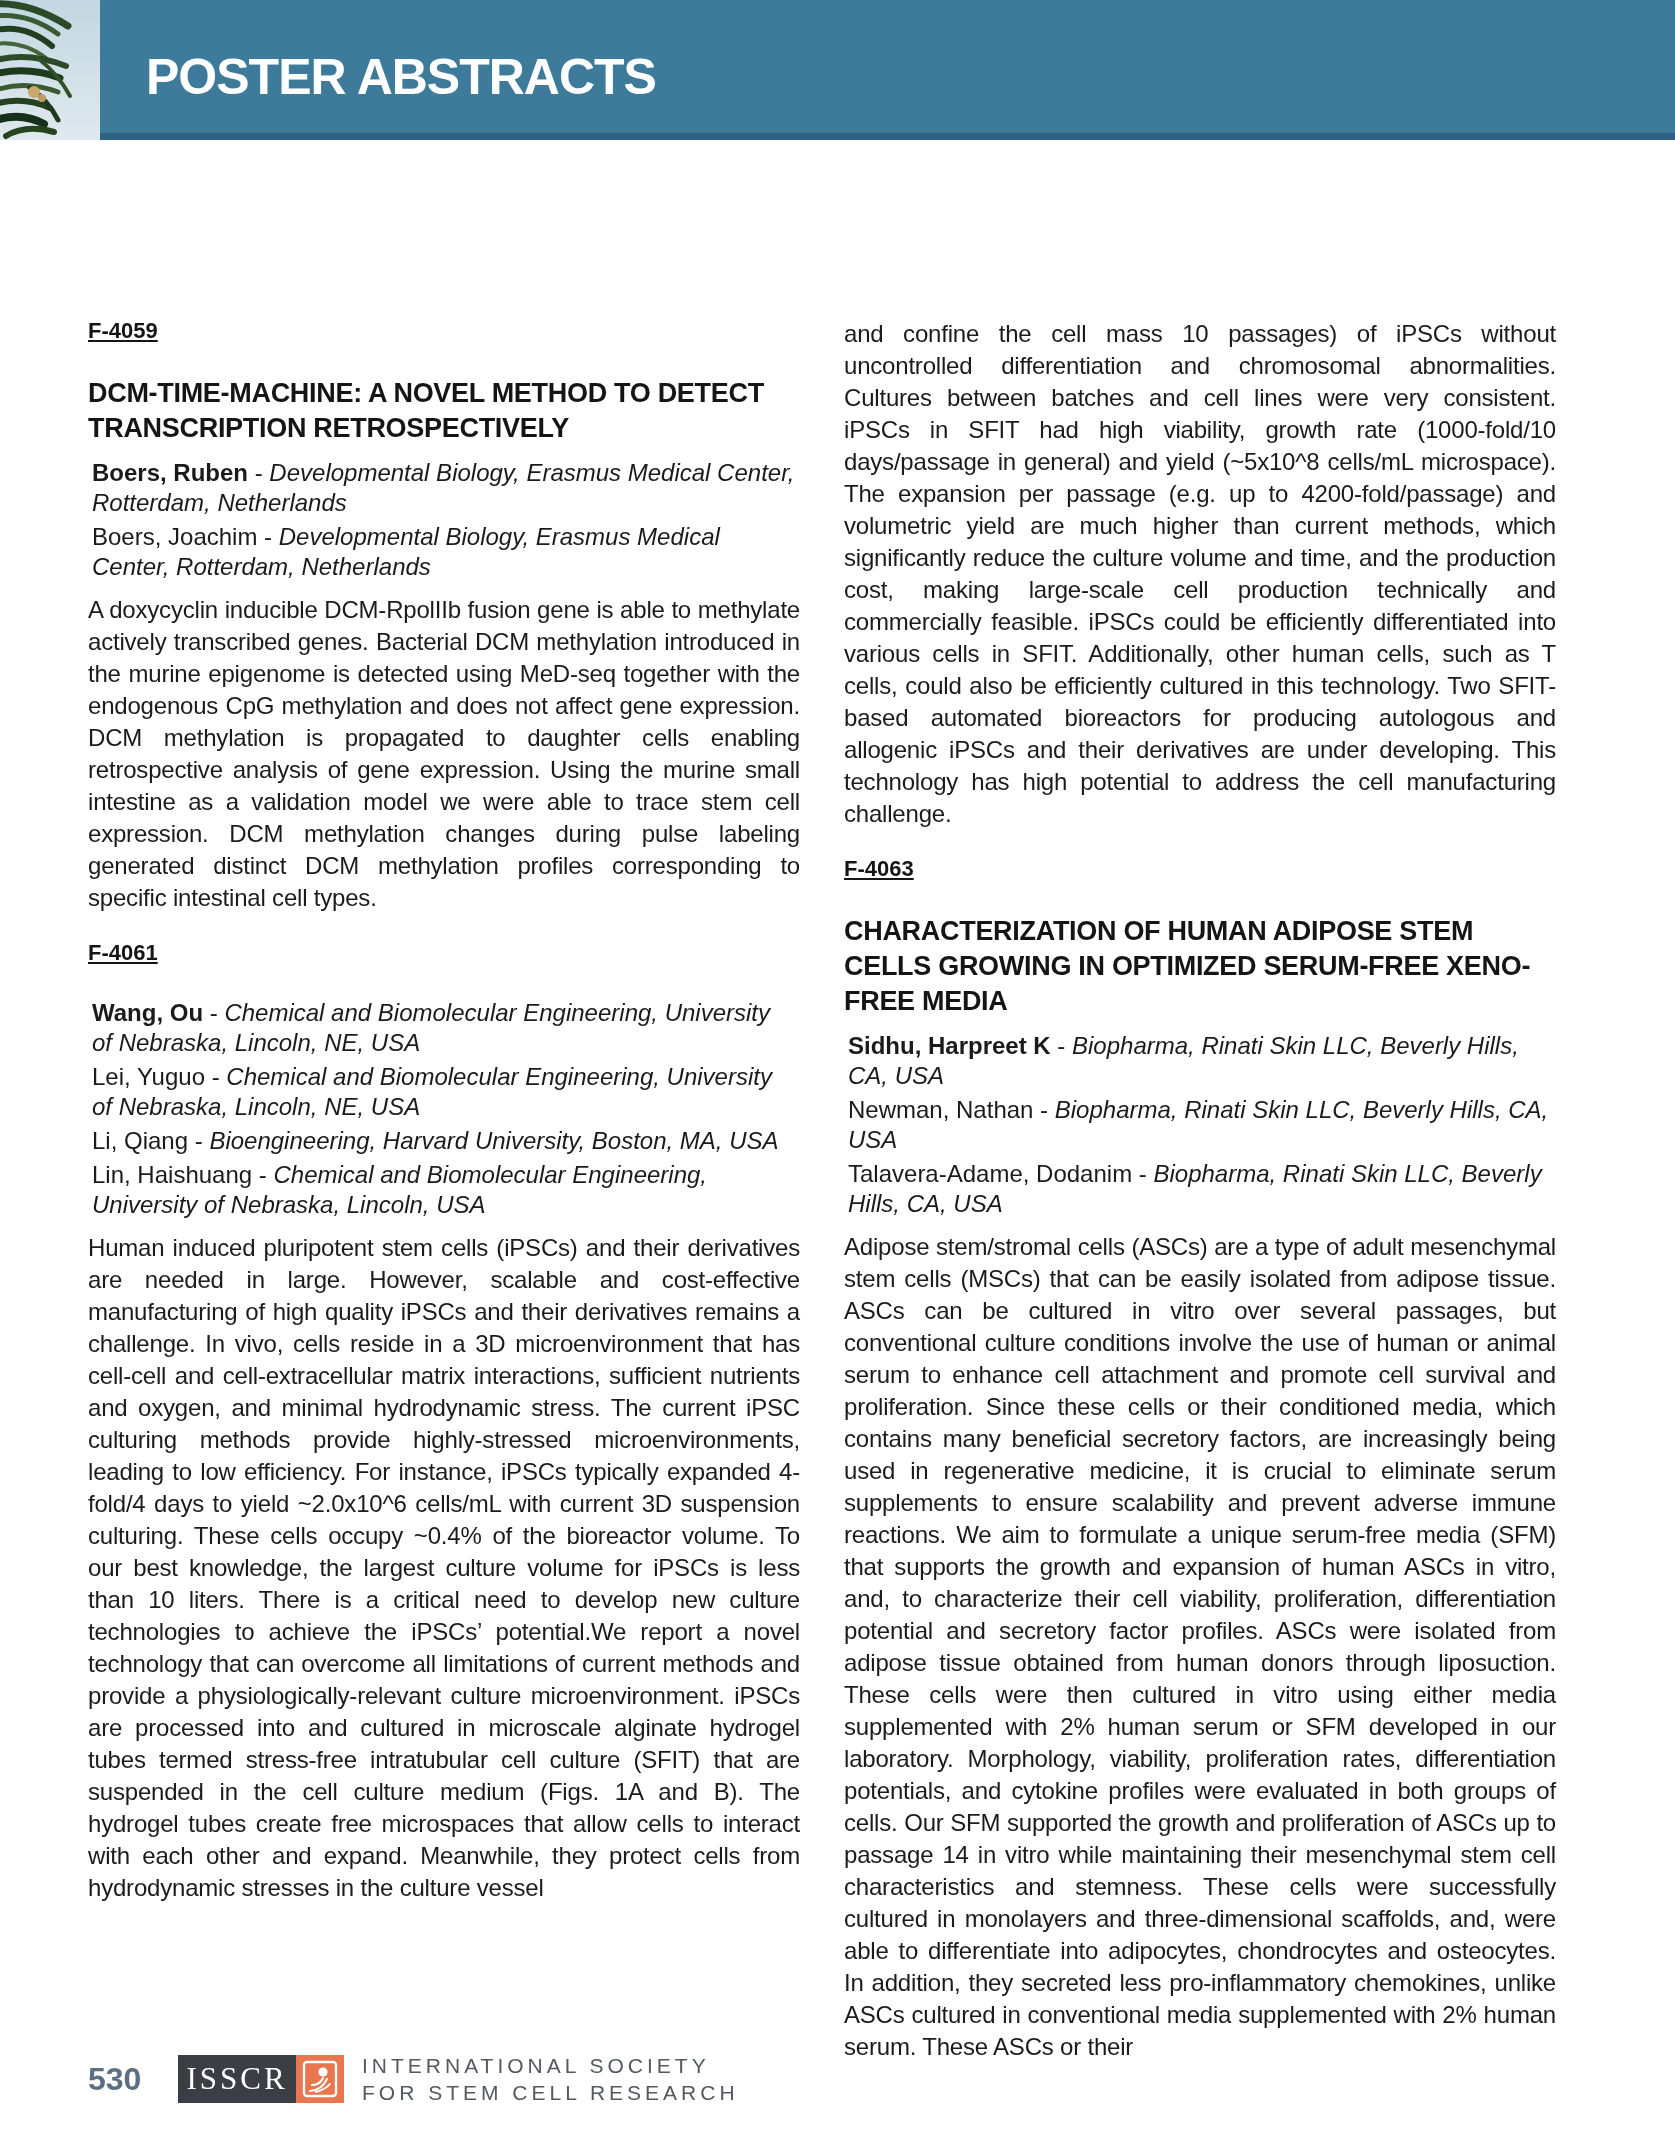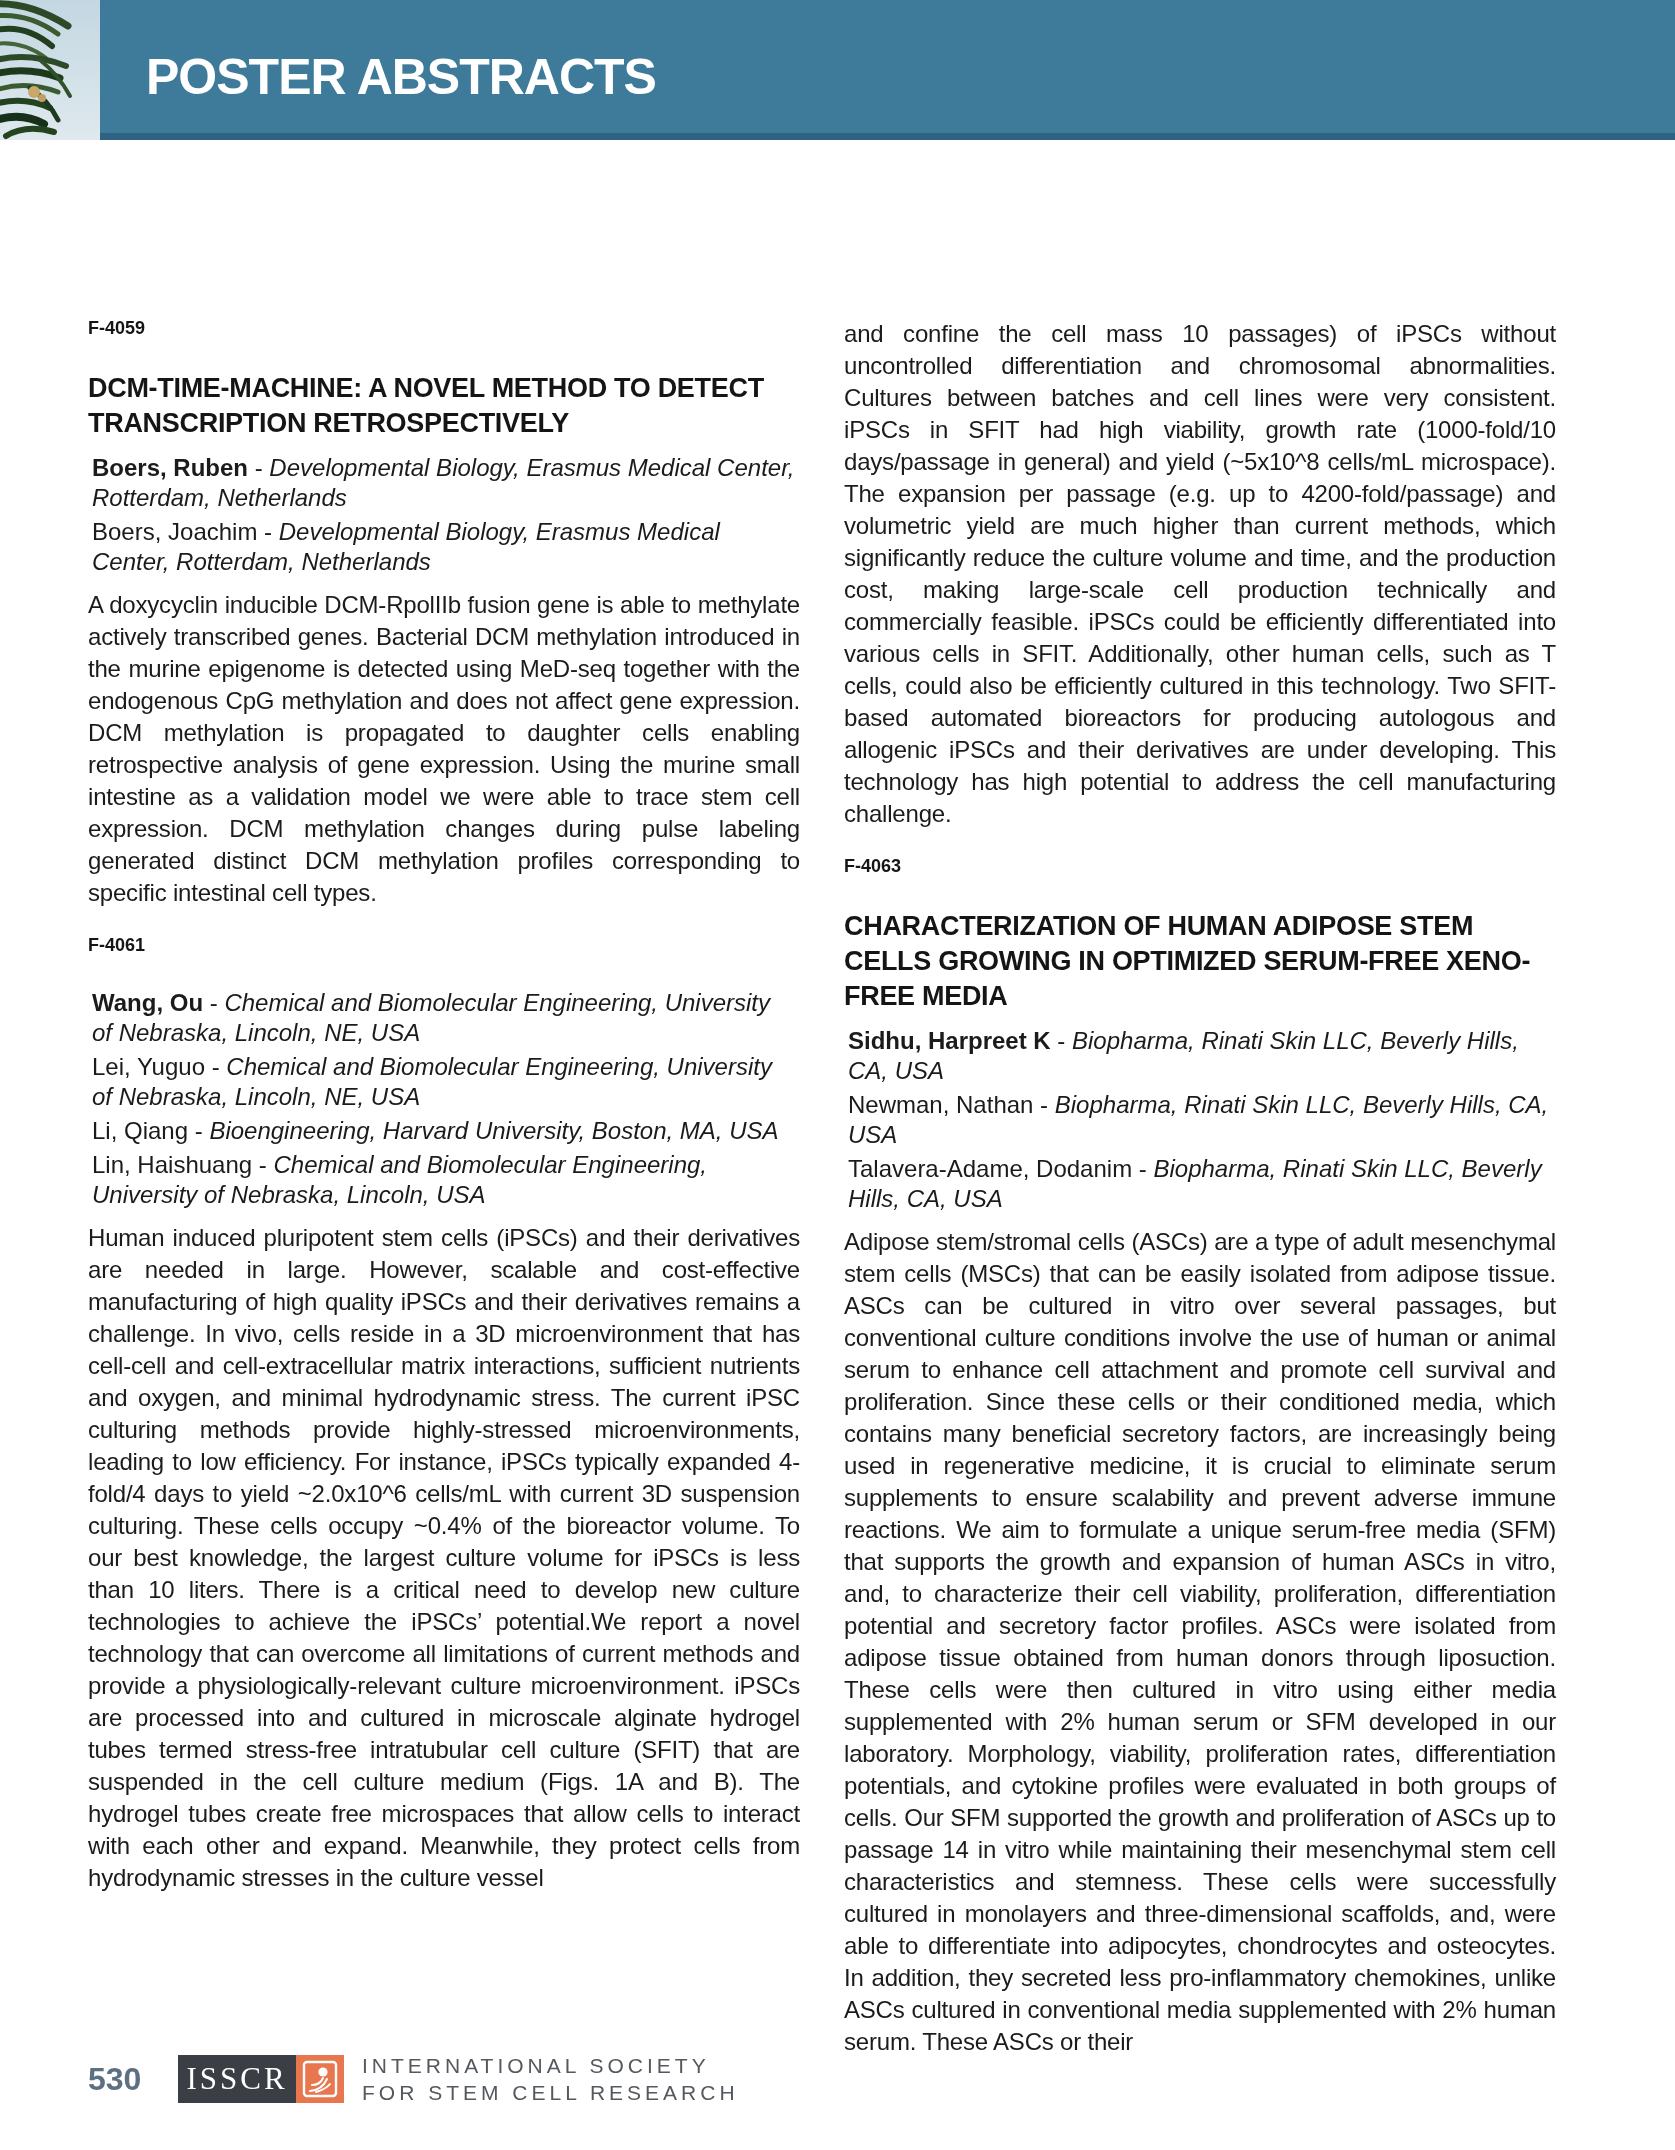--- a/index.html
+++ b/index.html
@@ -45,23 +45,24 @@
     top: 140px;
     left: 88px;
     width: 1468px;
     display: flex;
     gap: 44px;
     padding-top: 178px;
   }
   .col { width: 712px; flex: 0 0 712px; }
   .code {
     margin: 0 0 32px 0;
-    font-size: 18px;
+    font-size: 22px;
     font-weight: bold;
     color: #151515;
+    text-decoration: underline;
   }
   .abstract-title {
     margin: 0 0 12px 0;
     font-size: 27px;
     line-height: 35px;
     font-weight: bold;
     color: #151515;
     letter-spacing: -0.3px;
   }
   .authors { margin: 0 0 12px 0; }

